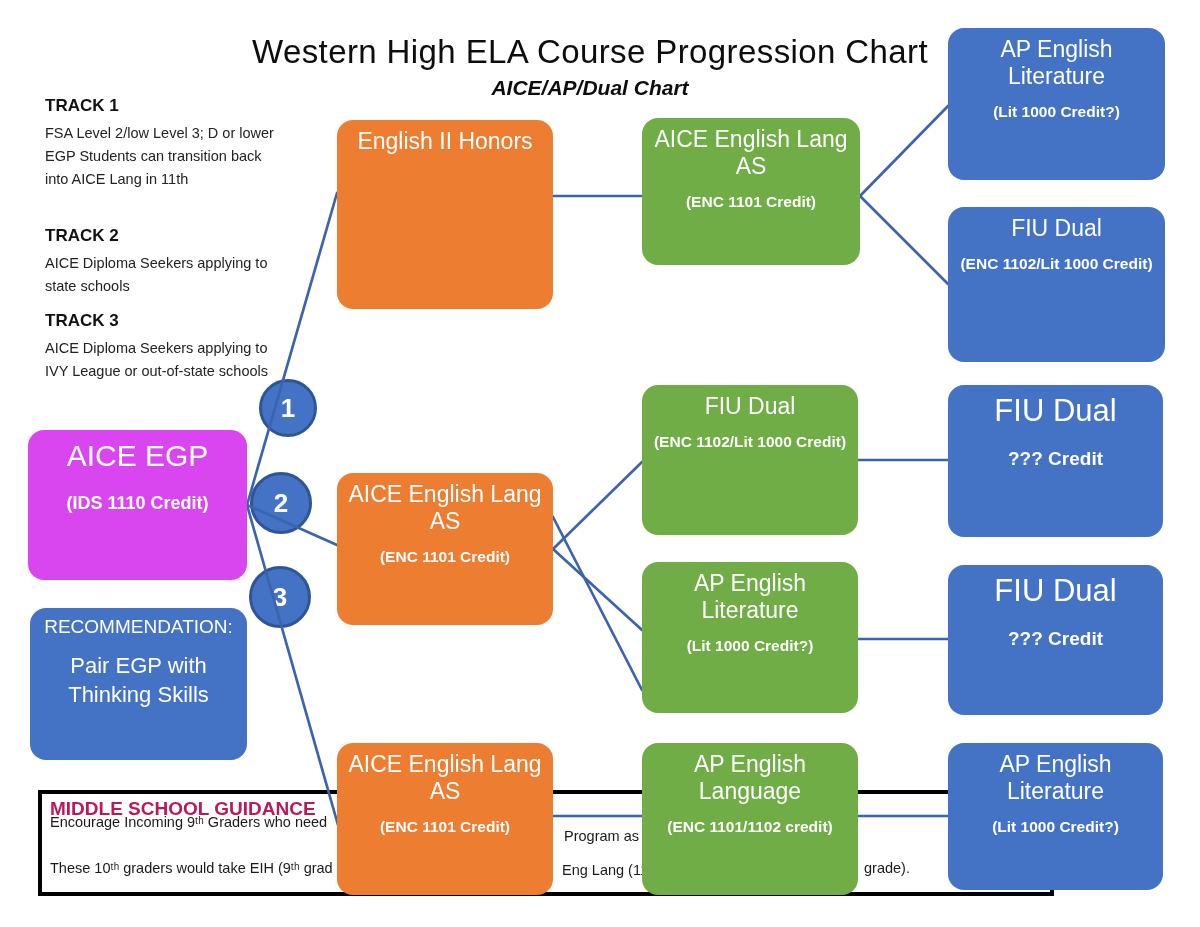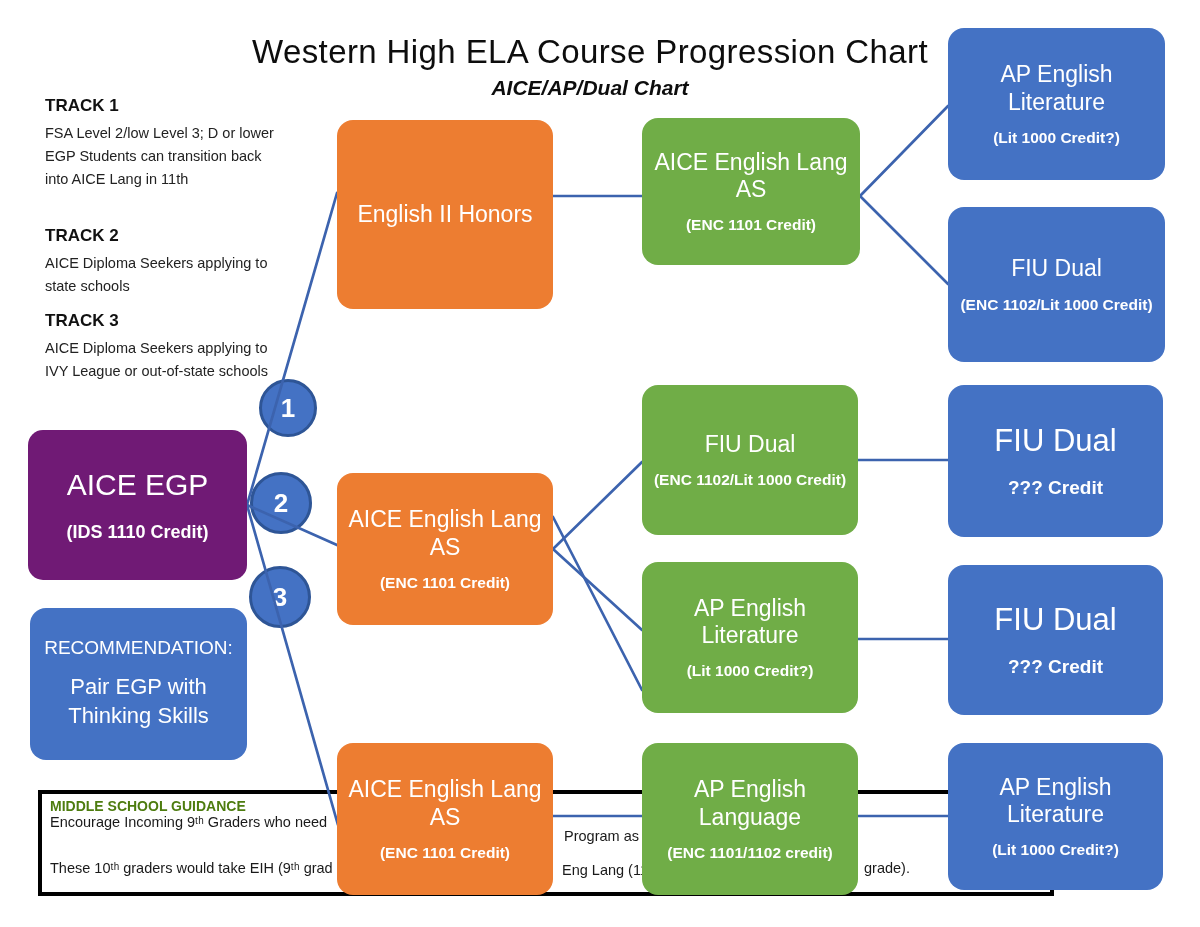--- a/index.html
+++ b/index.html
@@ -12,38 +12,38 @@
   .sub-title{position:absolute;left:0;top:76px;width:1180px;text-align:center;
     font-size:21px;font-style:italic;font-weight:bold;color:#0d0d0d;}
   
   .track{position:absolute;left:45px;width:240px;z-index:2;}
   .track h3{margin:0 0 6px 0;font-size:17px;font-weight:bold;color:#111;}
   .track p{margin:0;font-size:14.5px;line-height:23px;color:#222;}
   
   .ms-box{position:absolute;left:38px;top:790px;width:1016px;height:106px;
     background:#fff;border:4px solid #000;box-sizing:border-box;z-index:2;}
   .ms-box .frag{position:absolute;font-size:14.5px;color:#1a1a1a;white-space:nowrap;}
-  .ms-heading{position:absolute;left:8px;top:4px;font-size:14px;font-weight:bold;color:#4d7c0f;white-space:nowrap;}
+  .ms-heading{position:absolute;left:8px;top:4px;font-size:19px;font-weight:bold;color:#be185d;white-space:nowrap;}
   
   .badge{position:absolute;border-radius:50%;background:#4472C4;border:3px solid #2E5596;
     box-sizing:border-box;display:flex;align-items:center;justify-content:center;
     color:#fff;font-size:26px;font-weight:bold;z-index:3;}
   
   .wires{position:absolute;left:0;top:0;z-index:4;pointer-events:none;}
   .wires line{stroke:#3C63AE;stroke-width:2.7;stroke-linecap:round;}
   
   .node{position:absolute;border-radius:16px;color:#fff;box-sizing:border-box;
-    display:flex;flex-direction:column;align-items:center;justify-content:center;
+    display:flex;flex-direction:column;align-items:center;justify-content:flex-start;
     text-align:center;z-index:5;padding:8px 10px;}
   .node .title{font-size:23px;line-height:1.18;white-space:pre-line;}
   .node .credit{font-size:15.5px;font-weight:bold;margin-top:13px;white-space:nowrap;}
   .node.orange{background:#ED7D31;}
   .node.green{background:#70AD47;}
   .node.blue{background:#4472C4;}
-  .node.dark{background:#701a75;border-radius:15px;}
+  .node.dark{background:#d946ef;}
   .node.big .title{font-size:31px;}
   .node.big .credit{font-size:19px;margin-top:18px;}
   .egp .title{font-size:30px;}
   .egp .credit{font-size:18px;margin-top:20px;}
   .rec .heading{font-size:19px;line-height:1.2;}
   .rec .body{font-size:22px;line-height:1.35;white-space:pre-line;margin-top:12px;}
 </style>
 </head>
 <body>
 

